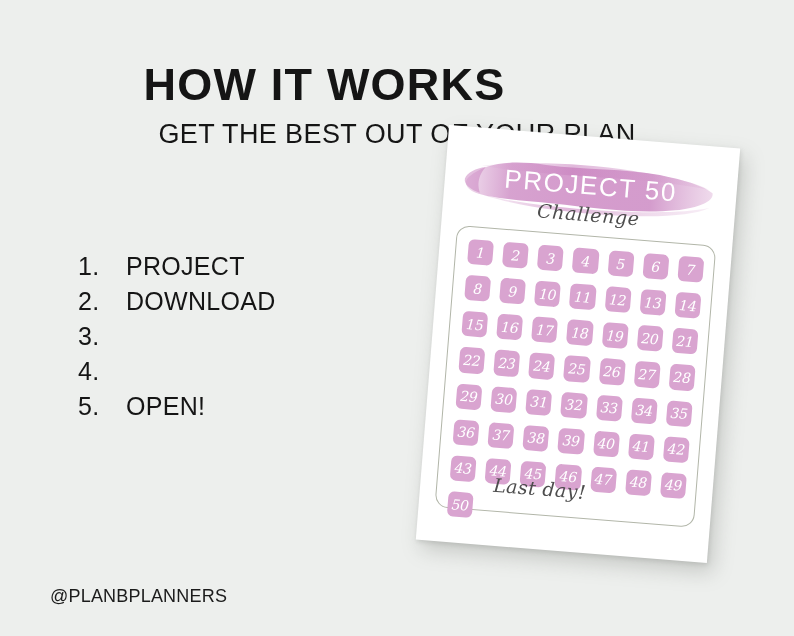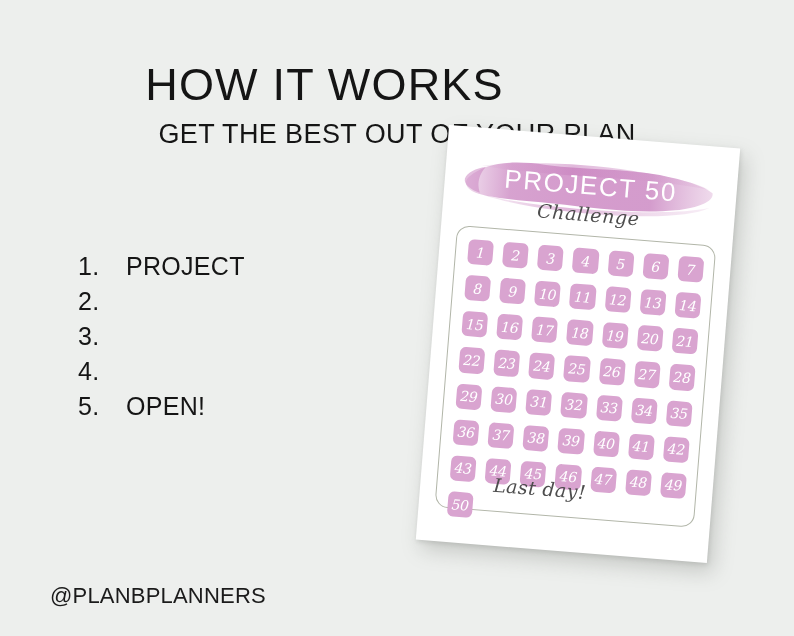--- a/index.html
+++ b/index.html
@@ -17,21 +17,21 @@
 
   
   #page-title {
     position: absolute;
     top: 29px;
     left: 0;
     width: 649px;
     text-align: center;
     font-size: 45px;
     line-height: 52px;
-    font-weight: 400;
+    font-weight: 700;
     letter-spacing: 1.2px;
     color: #151515;
     font-family: "Liberation Sans", sans-serif;
   }
   #page-subtitle {
     position: absolute;
     top: 96px;
     left: 0;
     width: 794px;
     text-align: center;
@@ -66,21 +66,21 @@
   }
   .step-label {
     white-space: nowrap;
   }
 
   
   #watermark {
     position: absolute;
     left: 50px;
     top: 583px;
-    font-size: 22px;
+    font-size: 18px;
     line-height: 26px;
     letter-spacing: 0.2px;
     color: #1b1b1b;
   }
 
   
   #card-wrap {
     position: absolute;
     left: 432px;
     top: 136px;
@@ -190,20 +190,21 @@
 <h1 id="page-title">HOW IT WORKS</h1>
 <h2 id="page-subtitle">GET THE BEST OUT OF YOUR PLAN</h2>
 
 <ol id="steps-list">
     <li class="step-row">
       <span class="step-num">1.</span>
       <span class="step-label">PROJECT</span>
     </li>
     <li class="step-row">
       <span class="step-num">2.</span>
+      <span class="step-label">DOWNLOAD</span>
     </li>
     <li class="step-row">
       <span class="step-num">3.</span>
     </li>
     <li class="step-row">
       <span class="step-num">4.</span>
     </li>
     <li class="step-row">
       <span class="step-num">5.</span>
       <span class="step-label">OPEN!</span>

